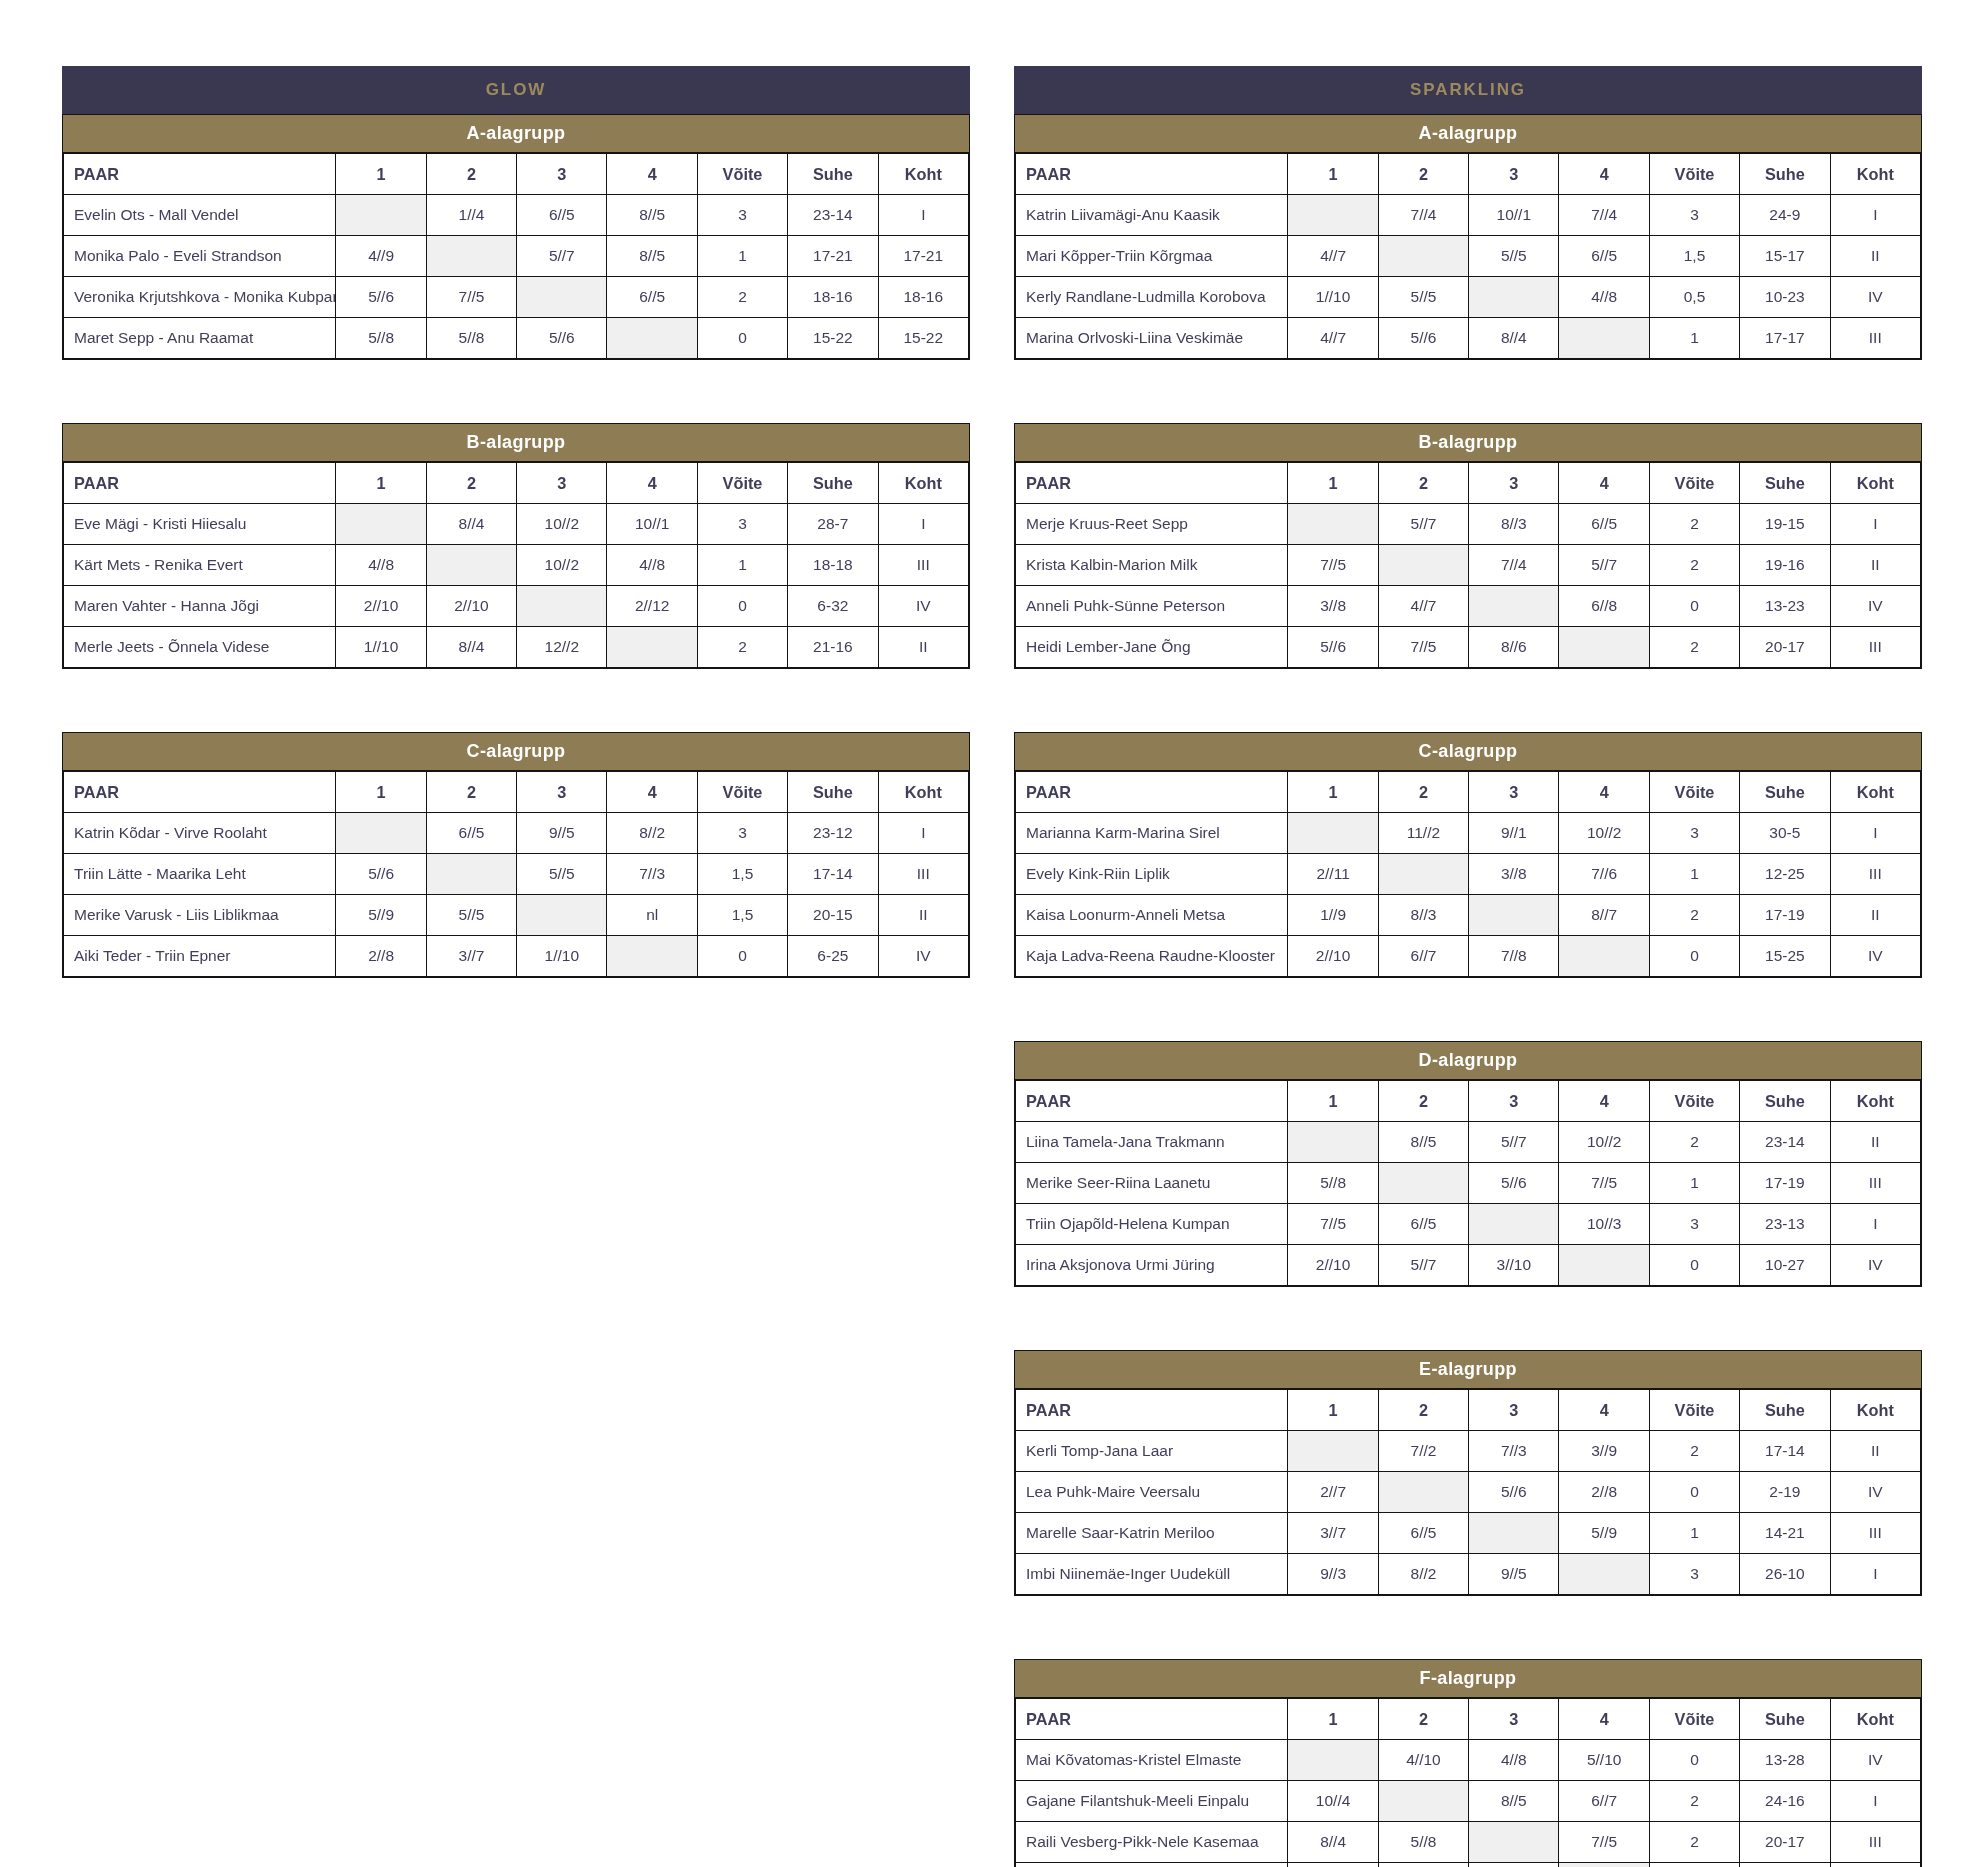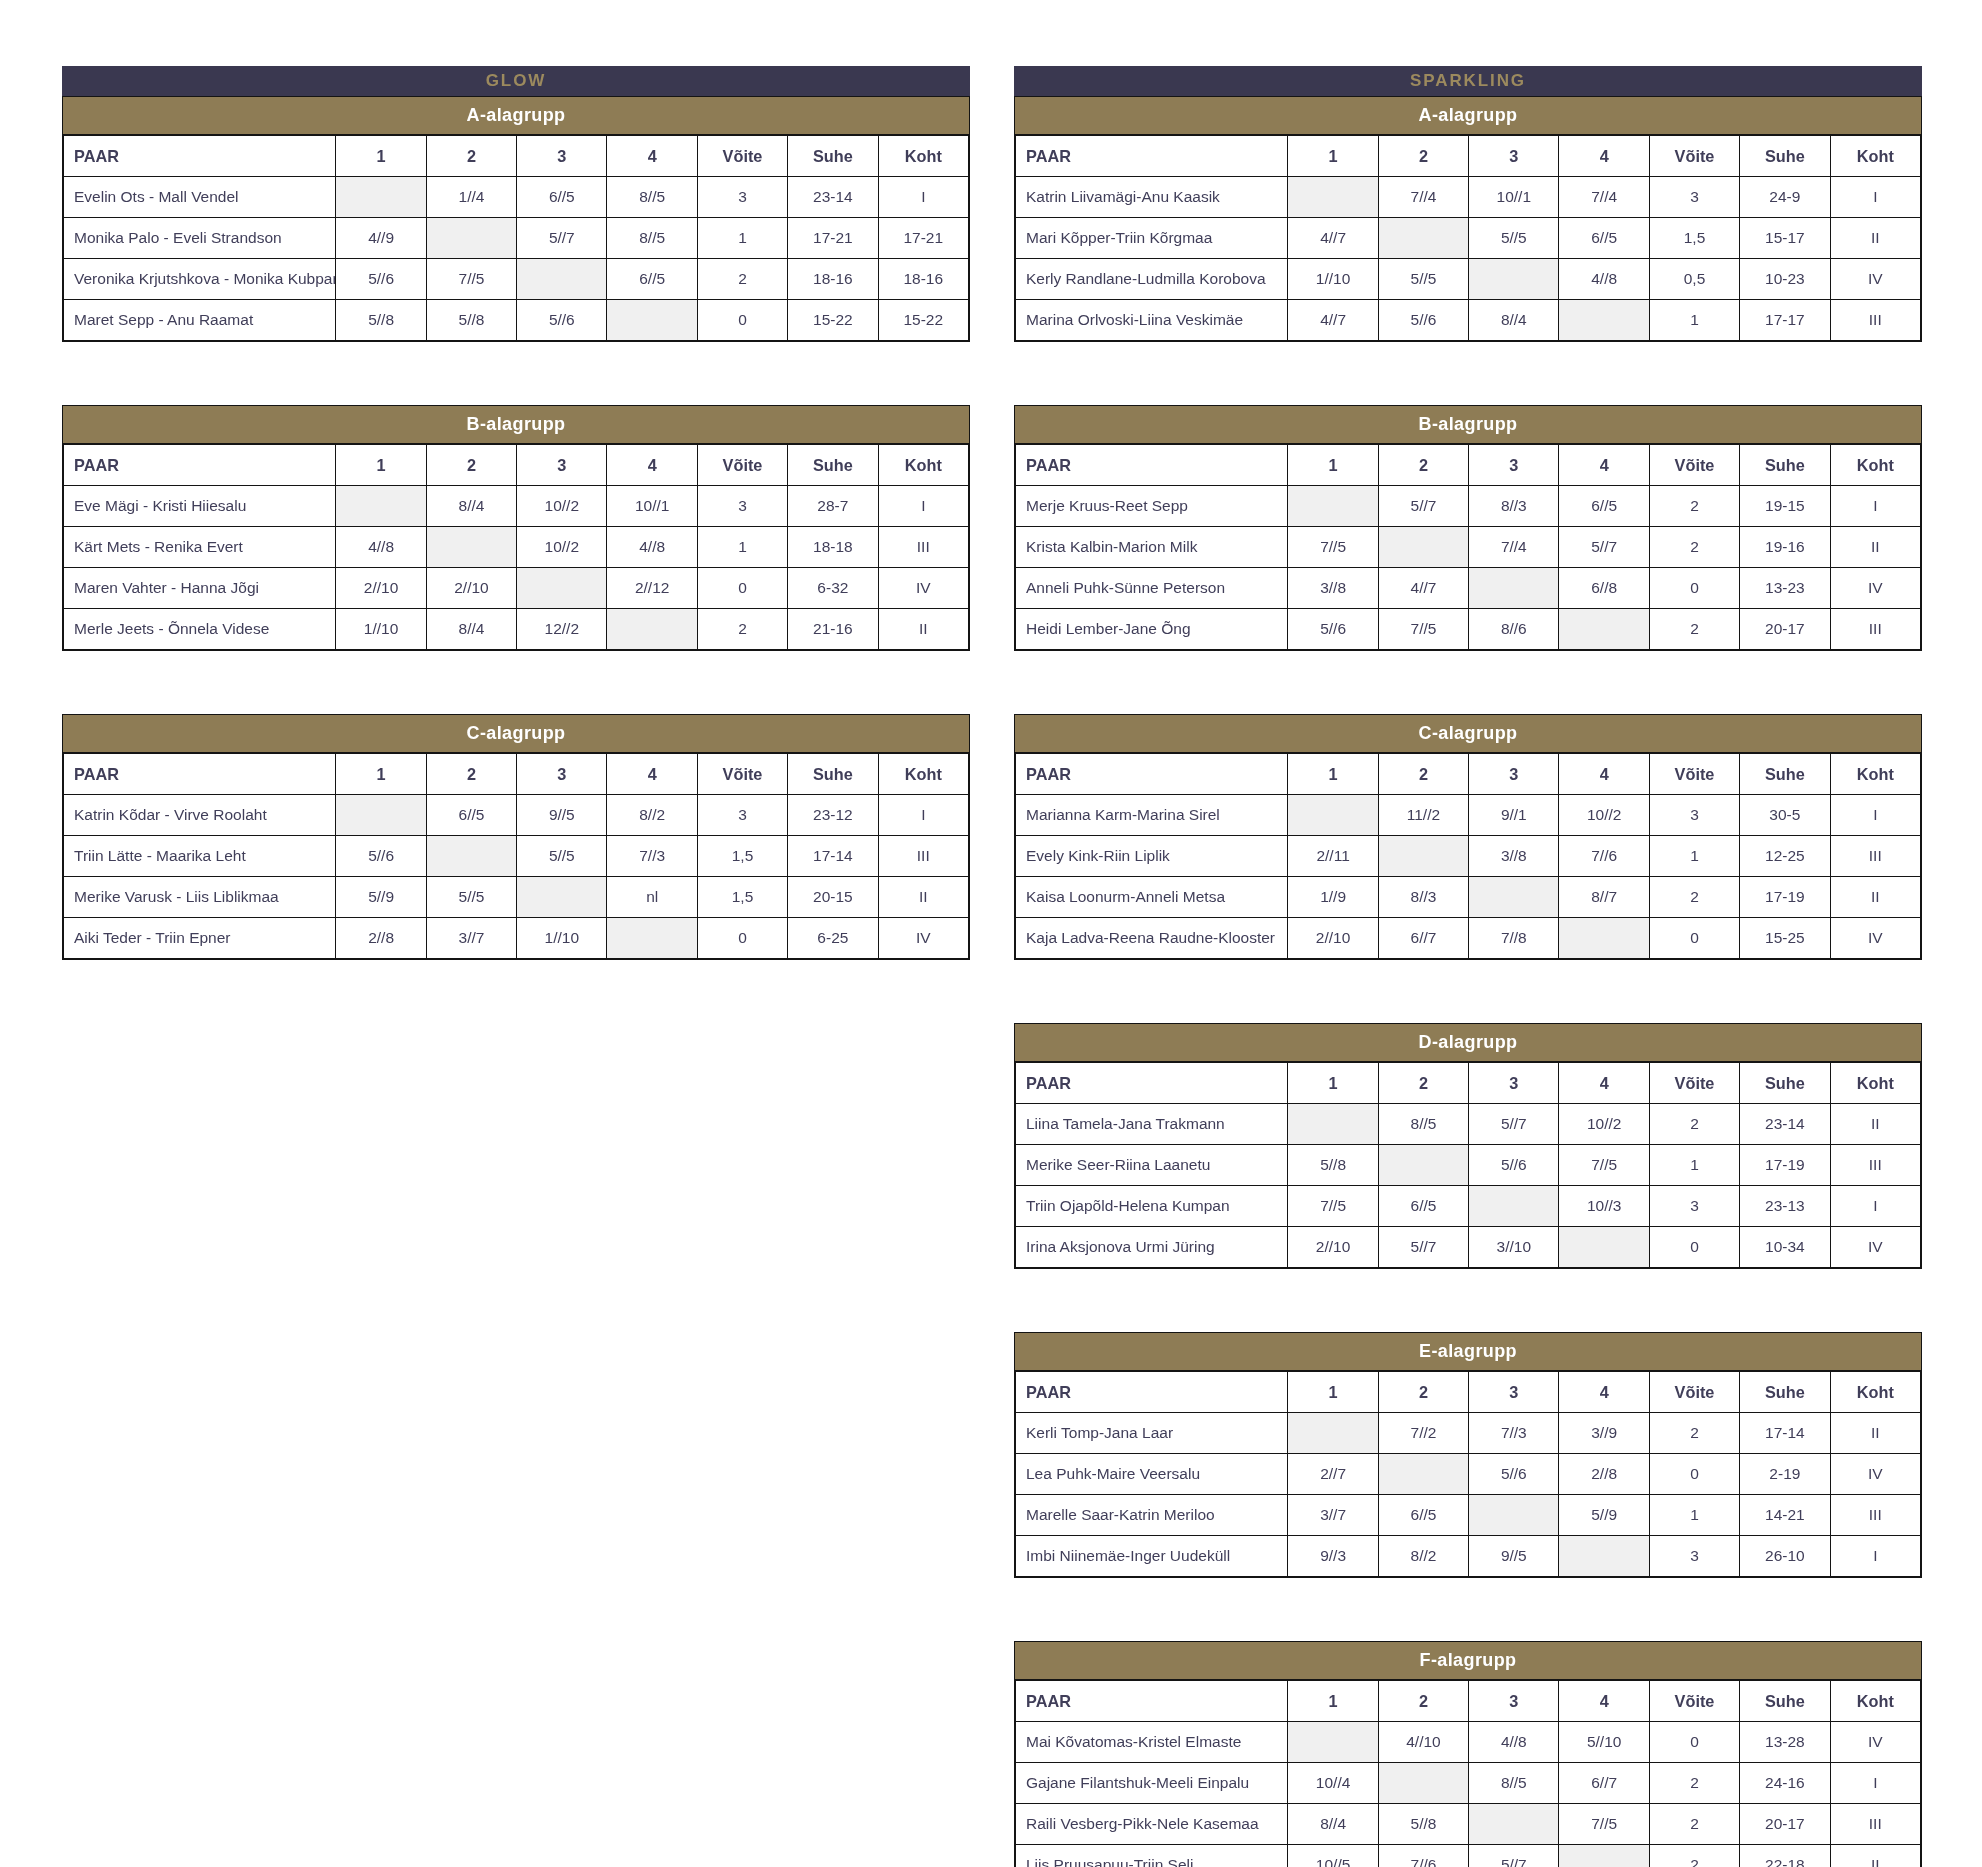--- a/index.html
+++ b/index.html
@@ -13,21 +13,21 @@
   *{box-sizing:border-box;}
   html,body{margin:0;padding:0;}
   body{
     width:1983px;height:1867px;background:#ffffff;
     font-family:"Liberation Sans", sans-serif;
     color:var(--text);
   }
   .page{display:flex;gap:44px;padding:66px 0 0 62px;align-items:flex-start;}
   .section{width:908px;flex:none;}
   .section-title{
-    height:30px;background:var(--navy);color:var(--gold-text);
+    height:48px;background:var(--navy);color:var(--gold-text);
     display:flex;align-items:center;justify-content:center;
     font-weight:bold;font-size:17px;letter-spacing:1.9px;
   }
   .groups{display:flex;flex-direction:column;}
   .group{border:1.5px solid var(--border);background:#fff;}
   .group + .group{margin-top:63px;}
   .group-title{
     height:38px;background:var(--gold);color:#ffffff;
     border-bottom:1.5px solid var(--border);
     display:flex;align-items:center;justify-content:center;
@@ -533,21 +533,21 @@
                 <td class="suhe">23-13</td>
                 <td class="koht">I</td>
               </tr>
               <tr>
                 <td class="pair">Irina Aksjonova Urmi Jüring</td>
                 <td class="score">2//10</td>
                 <td class="score">5//7</td>
                 <td class="score">3//10</td>
                 <td class="score diag"></td>
                 <td class="voite">0</td>
-                <td class="suhe">10-34</td>
+                <td class="suhe">10-27</td>
                 <td class="koht">IV</td>
               </tr>
             </tbody>
           </table>
         </div>
         <div class="group">
           <div class="group-title">E-alagrupp</div>
           <table class="results">
             <colgroup>
               <col style="width: 30.1%;">

